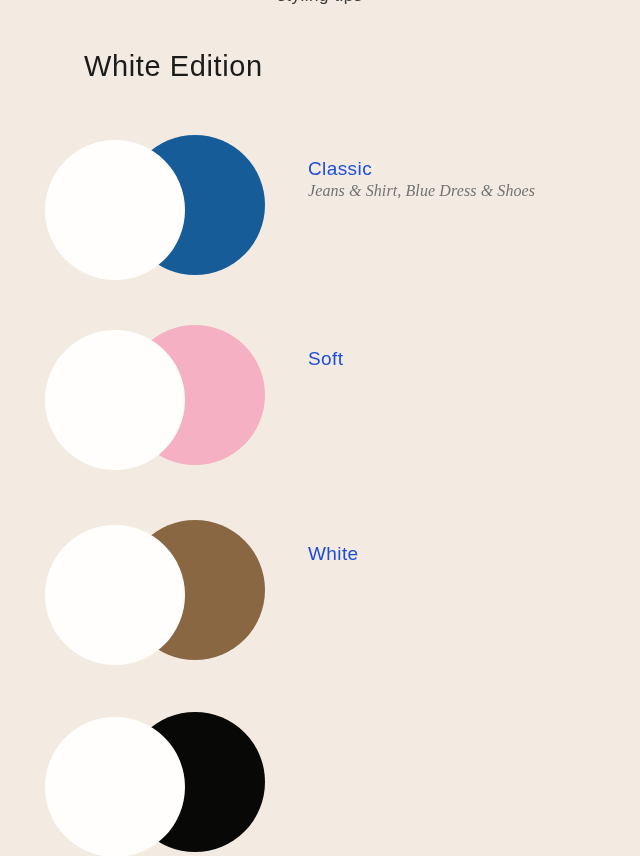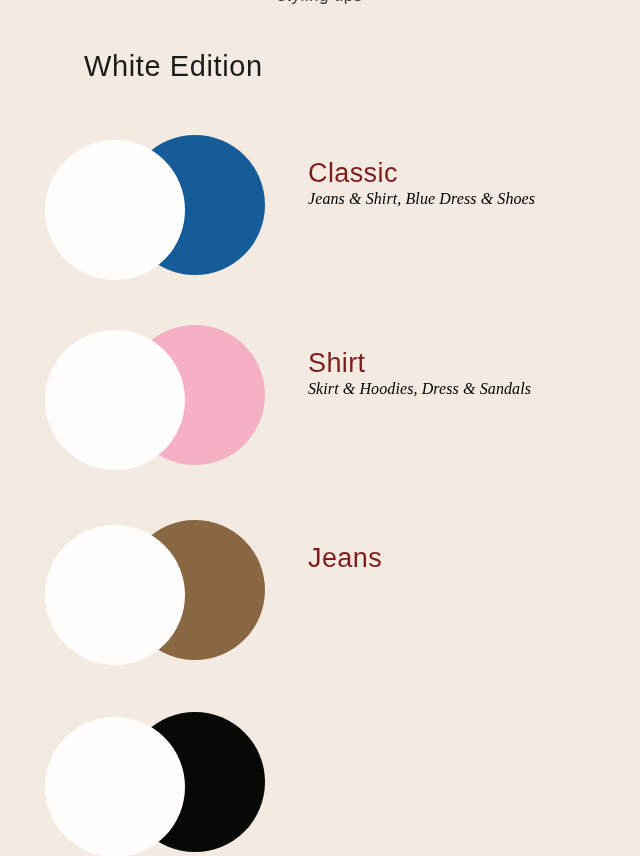--- a/index.html
+++ b/index.html
@@ -97,35 +97,35 @@
 
   .labels {
     position: absolute;
     left: 308px;
     top: 24px;
     width: 320px;
   }
 
   .label-name {
     font-family: "Liberation Sans", sans-serif;
-    font-size: 27px;
+    font-size: 19px;
     font-weight: 400;
     letter-spacing: 0.4px;
-    color: #7f1d1d;
+    color: #1d4ed8;
     line-height: 1.05;
     margin: 0 0 3px 0;
     white-space: nowrap;
   }
 
   .label-desc {
     font-family: "Liberation Serif", serif;
     font-style: italic;
     font-size: 16px;
     letter-spacing: 0.1px;
-    color: #000000;
+    color: #737373;
     line-height: 1.15;
     margin: 0;
     white-space: nowrap;
   }
 </style>
 </head>
 <body style="background: rgb(243, 235, 226);">
 
 <div class="page" style="background: rgb(243, 235, 226);">
 
@@ -143,31 +143,30 @@
           <p class="label-name">Classic</p>
           <p class="label-desc">Jeans &amp; Shirt, Blue Dress &amp; Shoes</p>
         </div>
       </div>
       <div class="row" style="top: 325px;">
         <div class="swatch">
           <span class="disc disc-accent" style="background: rgb(245, 176, 195);"></span>
           <span class="disc disc-white" style="background: rgb(255, 254, 252);"></span>
         </div>
         <div class="labels">
-          <p class="label-name">Shirt</p>
-          <p class="label-desc">Skirt &amp; Hoodies, Dress &amp; Sandals</p>
+          <p class="label-name">Soft</p>
         </div>
       </div>
       <div class="row" style="top: 520px;">
         <div class="swatch">
           <span class="disc disc-accent" style="background: rgb(138, 103, 67);"></span>
           <span class="disc disc-white" style="background: rgb(255, 254, 252);"></span>
         </div>
         <div class="labels">
-          <p class="label-name">Jeans</p>
+          <p class="label-name">White</p>
         </div>
       </div>
       <div class="row" style="top: 712px;">
         <div class="swatch">
           <span class="disc disc-accent" style="background: rgb(8, 8, 6);"></span>
           <span class="disc disc-white" style="background: rgb(255, 254, 252);"></span>
         </div>
         <div class="labels">
         </div>
       </div>

